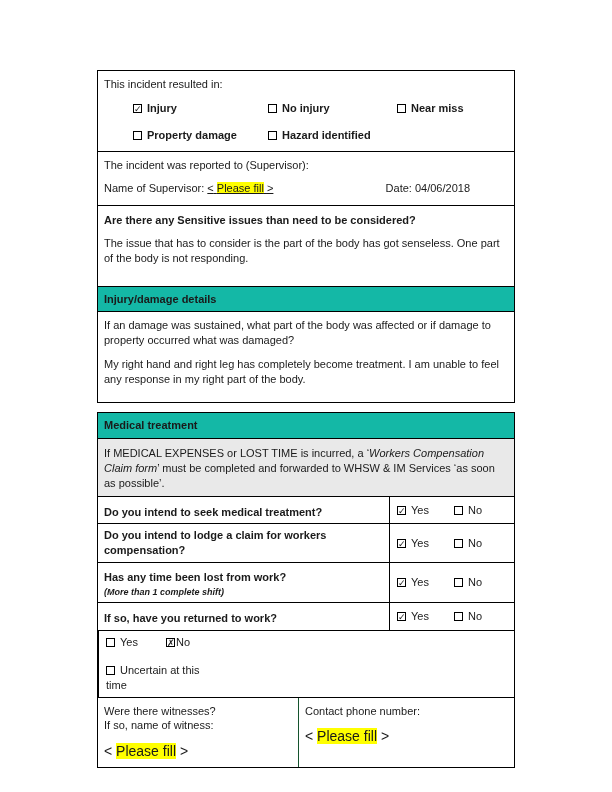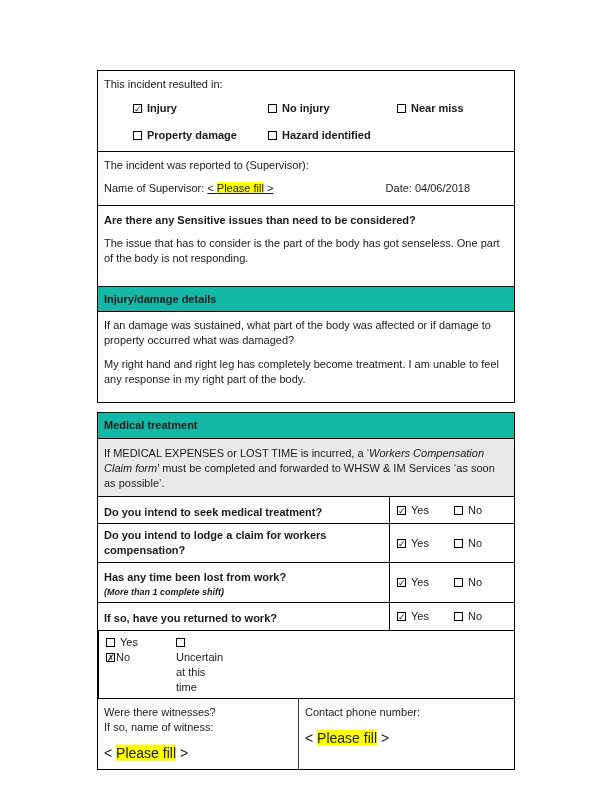--- a/index.html
+++ b/index.html
@@ -55,21 +55,21 @@
   .qrow { display: flex; align-items: stretch; }
   .qcell { flex: 1 1 auto; padding: 4px 6px; display: flex; flex-direction: column; justify-content: flex-end; font-weight: bold; }
   .acell {
     flex: 0 0 125px;
     border-left: 1px solid #000;
     padding: 4px 0 4px 7px;
     display: flex;
     align-items: center;
   }
   .acell.multi {
-    flex-direction: row;
+    flex-direction: column;
     align-items: flex-start;
     justify-content: center;
     gap: 13px;
   }
   .h27 { min-height: 27px; }
   .h40 { min-height: 40px; }
   .h28 { min-height: 28px; }
   .h59 { min-height: 59px; }
   .yes-slot { display: inline-block; width: 57px; }
   .sub { font-size: 9px; font-style: italic; margin-top: 1px; }

